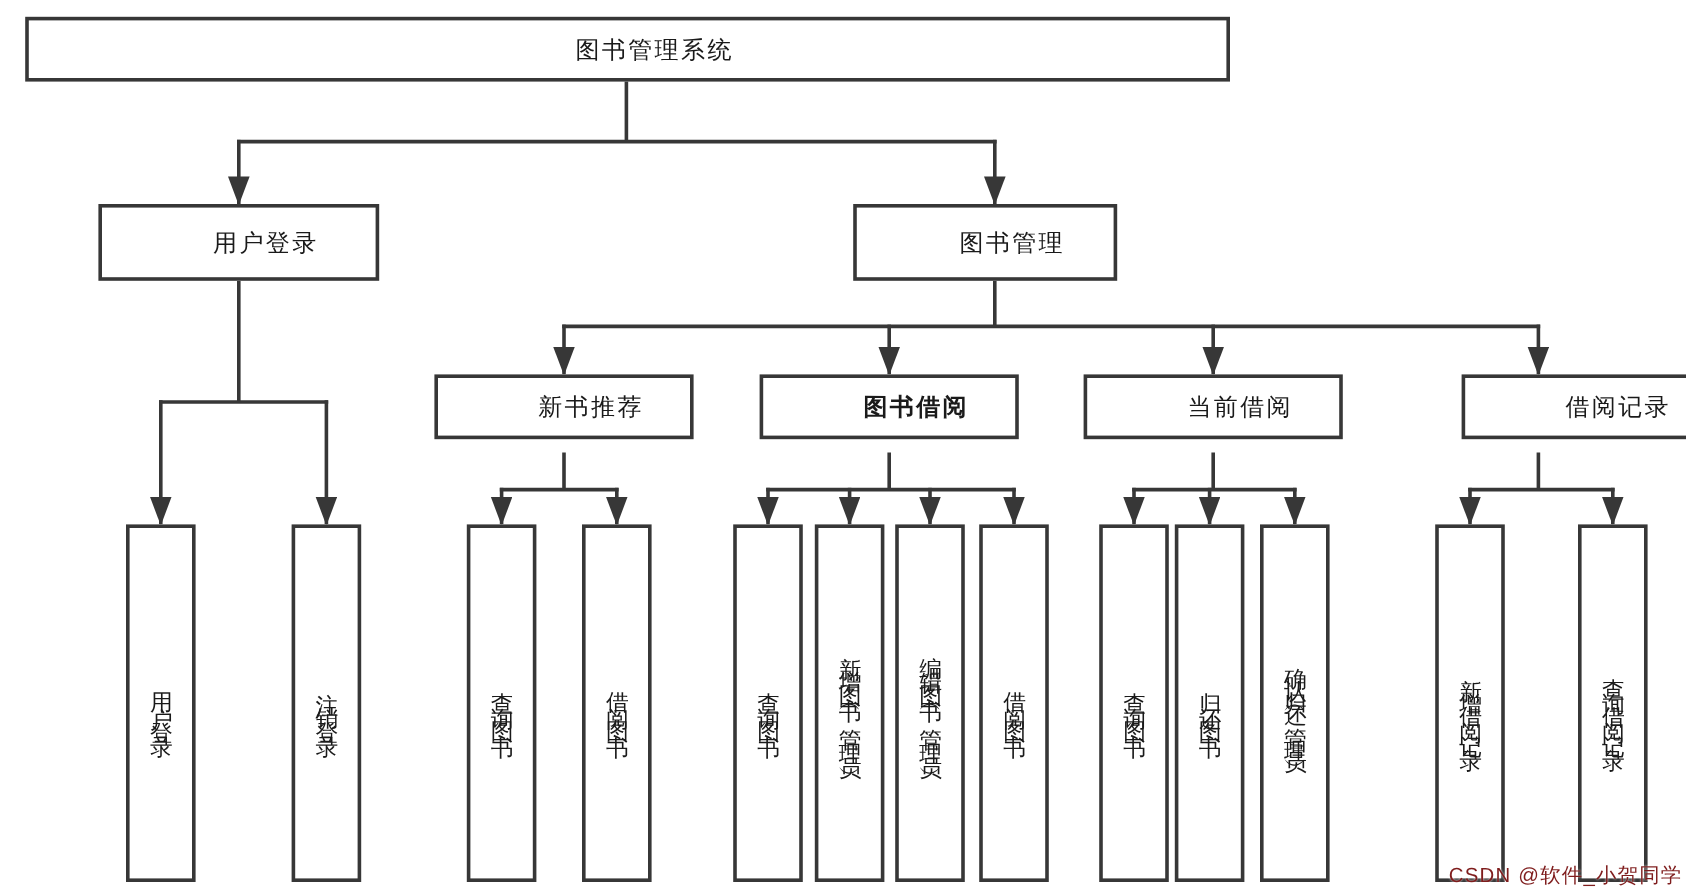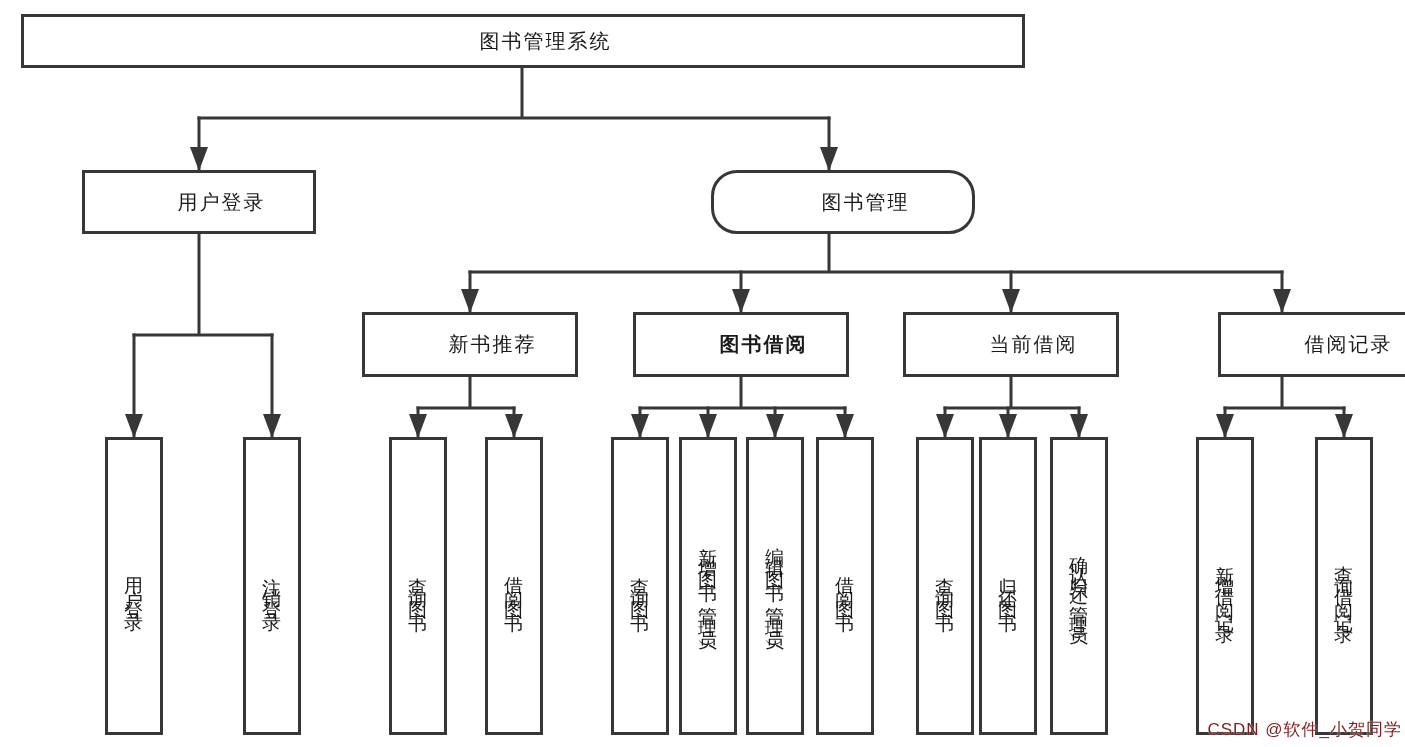--- a/index.html
+++ b/index.html
@@ -8,21 +8,21 @@
     font-family:"Liberation Sans","DejaVu Sans",sans-serif;color:#1a1a1a;
   }
   .connectors{position:absolute;left:0;top:0;z-index:1;}
   .node{
     position:absolute;box-sizing:border-box;border:3px solid #373737;background:#ffffff;
     display:flex;align-items:center;justify-content:center;z-index:2;
   }
   .h{font-size:20px;letter-spacing:2px;white-space:nowrap;padding-left:45px;}
   .root{left:21px;top:14px;width:1004px;height:54px;}
   .l2{top:170px;width:234px;height:64px;}
-  .l3{top:312px;width:216px;height:65px;}
+  .l3{top:312px;width:216px;height:54px;}
   .v{top:437px;width:58px;height:298px;}
   .vt{
     writing-mode:vertical-rl;text-orientation:mixed;
     font-size:19px;line-height:1;letter-spacing:12px;white-space:nowrap;
   }
   .watermark{
     position:absolute;right:3px;bottom:6px;z-index:5;
     font-size:17px;letter-spacing:1px;color:#7f1d1d;
     text-shadow:0 0 2px #ffffff;white-space:nowrap;
   }
@@ -71,21 +71,21 @@
 
       <path d="M1282,377 V408 M1223.5,408 H1345.5"></path>
       <line x1="1225" y1="406.5" x2="1225" y2="437" marker-end="url(#arr)"></line>
       <line x1="1344" y1="406.5" x2="1344" y2="437" marker-end="url(#arr)"></line>
     </g>
   </svg>
 
   <div class="node h root">图书管理系统</div>
 
   <div class="node h l2" style="left:82px;">用户登录</div>
-  <div class="node h l2" style="left:711px;width:264px;border-radius:26px;">图书管理</div>
+  <div class="node h l2" style="left:711px;width:220px;">图书管理</div>
 
   <div class="node h l3" style="left:362px;">新书推荐</div>
   <div class="node h l3" style="left:633px;font-weight:bold;">图书借阅</div>
   <div class="node h l3" style="left:903px;">当前借阅</div>
   <div class="node h l3" style="left:1174px;margin-left:44px;">借阅记录</div>
 
   <div class="node v" style="left:105px;">
     <span class="vt">用户登录</span>
     </div>
   <div class="node v" style="left:243px;">

